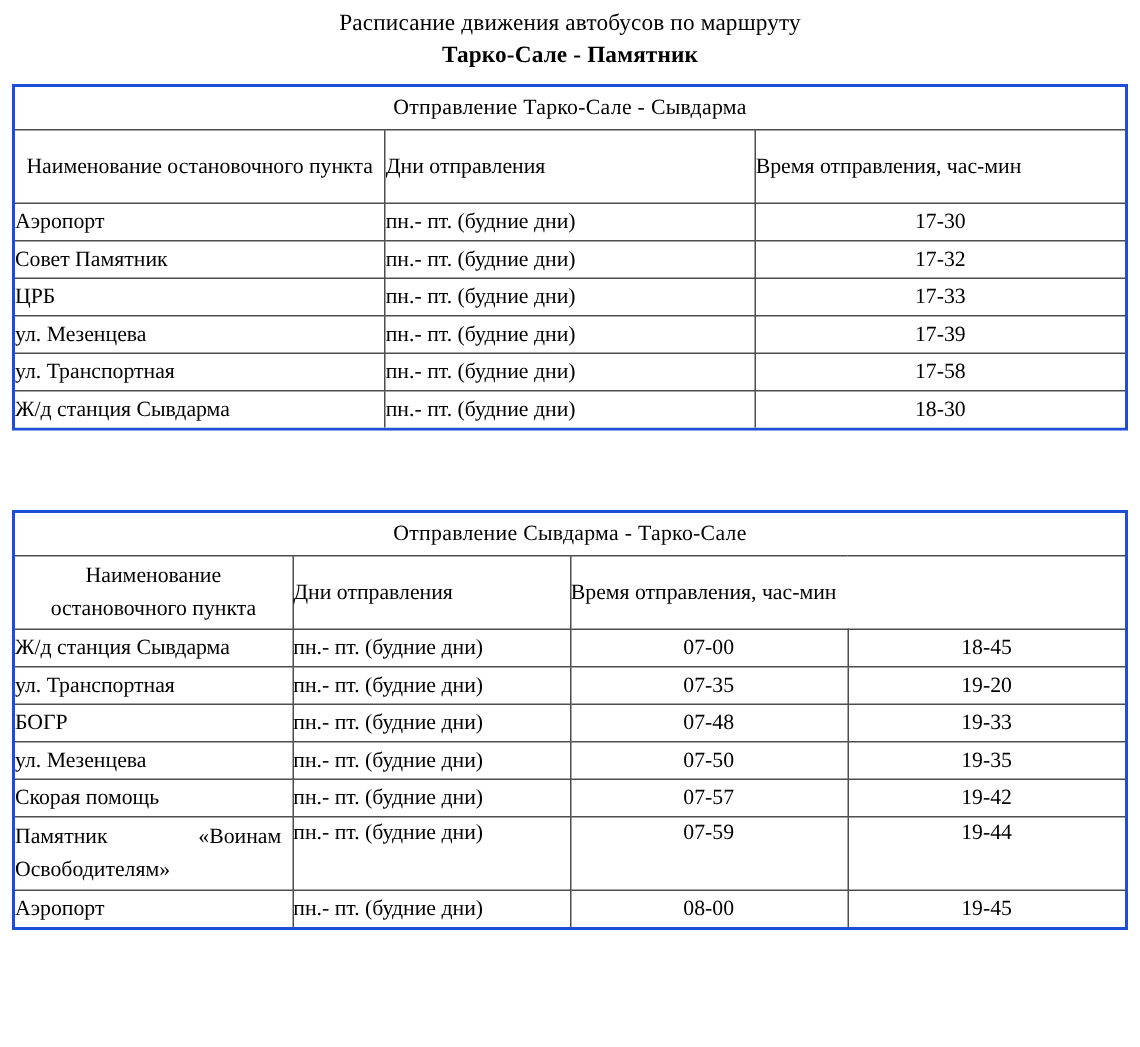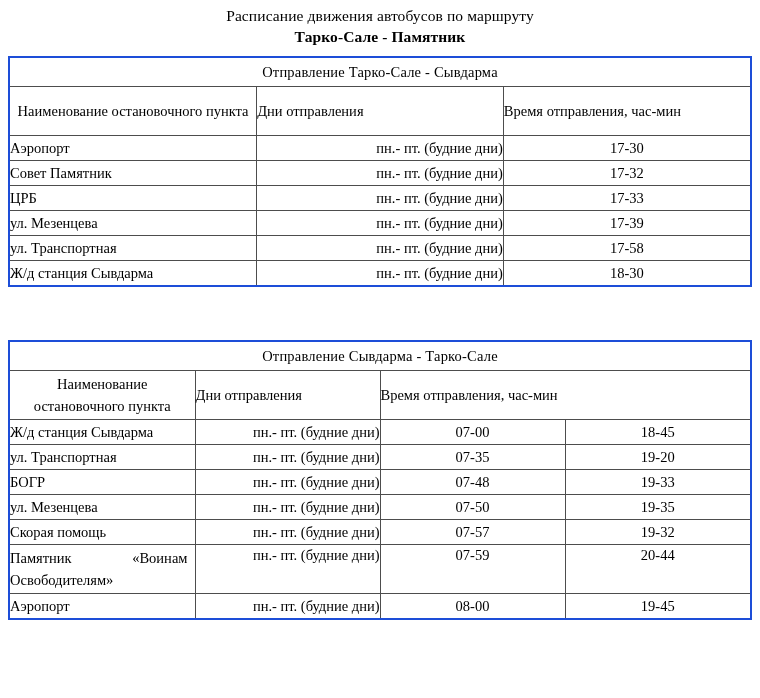--- a/index.html
+++ b/index.html
@@ -110,21 +110,21 @@
     white-space: normal;
     text-align: justify;
     text-align-last: justify;
     padding-right: 7px;
     line-height: 22px;
     vertical-align: top;
     padding-top: 2px;
   }
   .cell-days {
     height: 24px;
-    text-align: right;
+    text-align: left;
     font-size: 15px;
     white-space: nowrap;
   }
   .cell-days.two-line {
     height: 46px;
     vertical-align: top;
     padding-top: 2px;
   }
   .cell-time {
     height: 24px;
@@ -238,27 +238,27 @@
         <tr>
           <td class="cell-stop">ул. Мезенцева</td>
           <td class="cell-days">пн.- пт. (будние дни)</td>
           <td class="cell-time">07-50</td>
           <td class="cell-time">19-35</td>
         </tr>
         <tr>
           <td class="cell-stop">Скорая помощь</td>
           <td class="cell-days">пн.- пт. (будние дни)</td>
           <td class="cell-time">07-57</td>
-          <td class="cell-time">19-32</td>
+          <td class="cell-time">19-42</td>
         </tr>
         <tr>
           <td class="cell-stop two-line">Памятник «Воинам Освободителям»</td>
           <td class="cell-days two-line">пн.- пт. (будние дни)</td>
           <td class="cell-time two-line">07-59</td>
-          <td class="cell-time two-line">20-44</td>
+          <td class="cell-time two-line">19-44</td>
         </tr>
         <tr>
           <td class="cell-stop">Аэропорт</td>
           <td class="cell-days">пн.- пт. (будние дни)</td>
           <td class="cell-time">08-00</td>
           <td class="cell-time">19-45</td>
         </tr>
       </tbody>
     </table>
   </div>

